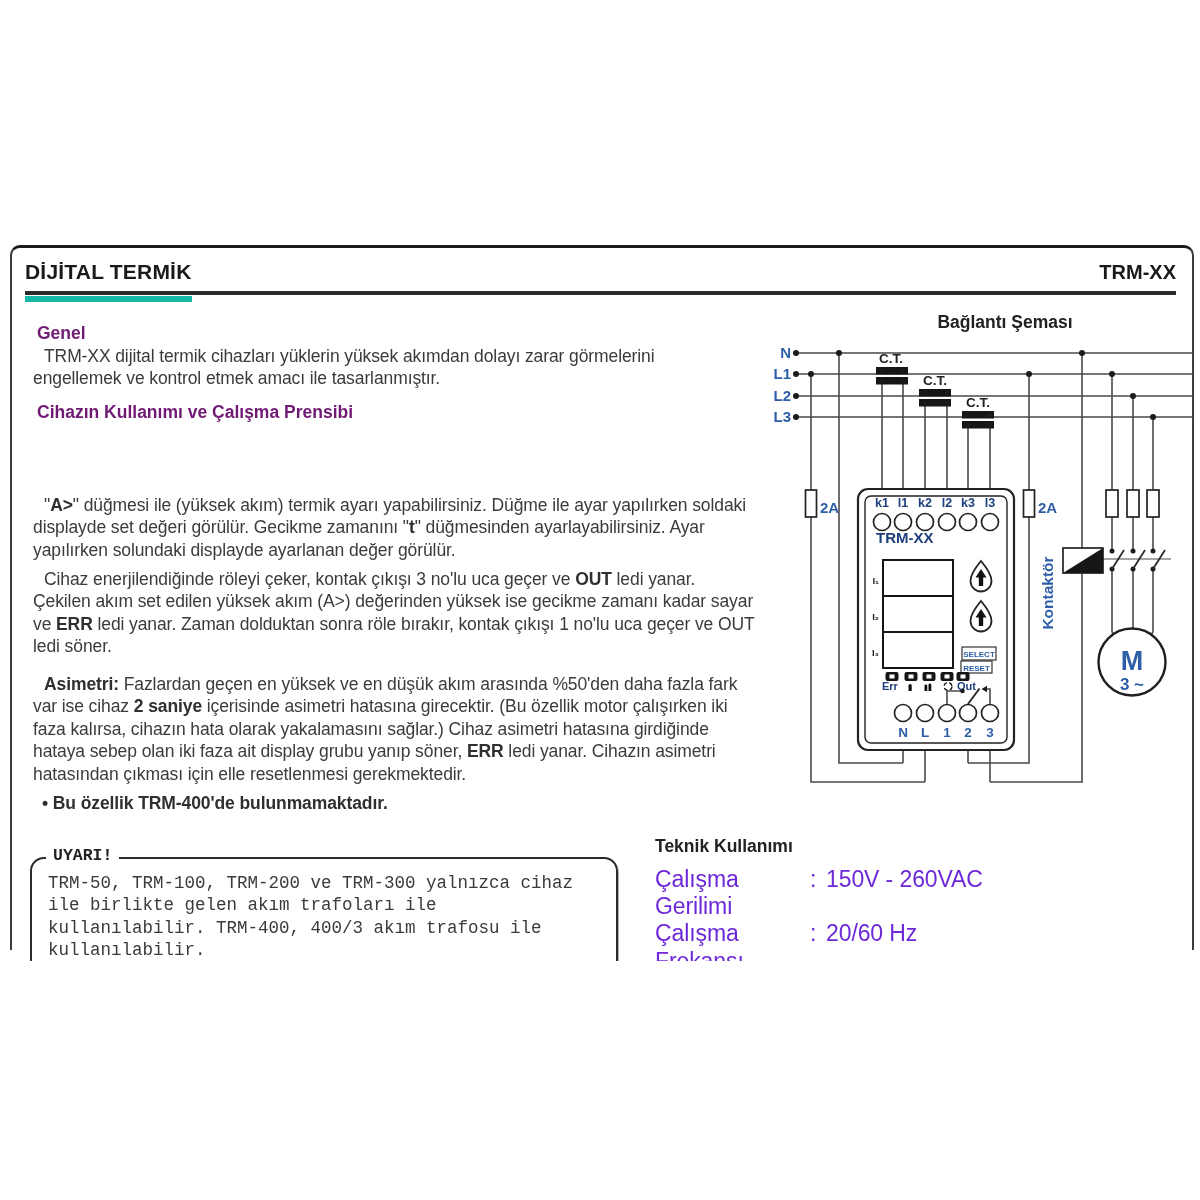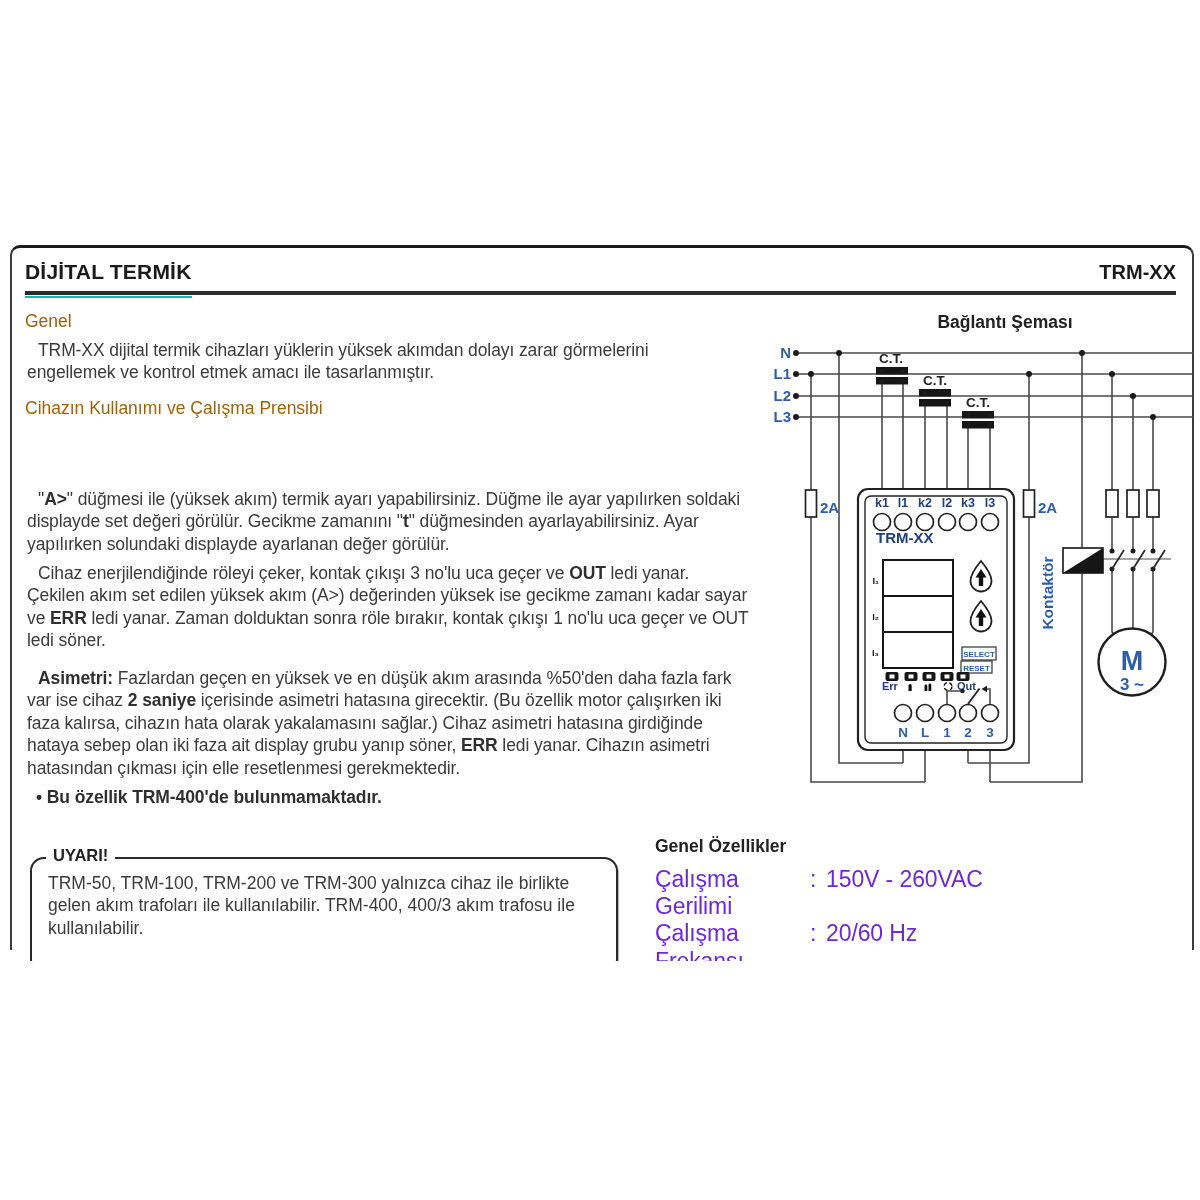--- a/index.html
+++ b/index.html
@@ -2,28 +2,28 @@
 <html><head>
 <meta charset="utf-8">
 <style>
   html,body{margin:0;padding:0;background:#fff;}
   body{width:1200px;height:1200px;position:relative;font-family:"Liberation Sans",sans-serif;}
   #page{position:absolute;left:0;top:0;width:1200px;height:961px;overflow:hidden;background:#fff;}
   .abs{position:absolute;}
   .frame{left:10px;top:245px;width:1180px;height:702px;border-top:3px solid #1b1b1b;
          border-left:2px solid #3c3c3c;border-right:2px solid #3c3c3c;border-radius:10px 10px 0 0;}
   .title{left:25px;top:260px;font-size:21px;font-weight:bold;color:#1a1a1a;letter-spacing:.2px;
-         border-bottom:2px solid #14b8a6;padding-bottom:12px;}
+         border-bottom:6px solid #14b8a6;padding-bottom:12px;}
   .model{left:1040px;top:261px;width:136px;text-align:right;font-size:20px;font-weight:bold;color:#1a1a1a;}
   .rule{left:25px;top:291px;width:1151px;height:4px;background:#2b2b2b;}
-  h3.h{margin:0;font-size:17.5px;font-weight:normal;color:#a16207;}
-  .para{margin:2px;font-size:17.5px;line-height:22.4px;color:#3b3b3b;text-indent:11px;letter-spacing:-.1px;}
+  h3.h{margin:12px;font-size:17.5px;font-weight:bold;color:#701a75;}
+  .para{margin:8px;font-size:17.5px;line-height:22.4px;color:#3b3b3b;text-indent:11px;letter-spacing:-.1px;}
   .nopind{text-indent:0;}
   .b{font-weight:bold;color:#2f2f2f;}
-  .warnbox{left:30px;top:846px;width:586px;height:115px;}
+  .warnbox{left:30px;top:846px;width:586px;height:115px;font-family:Liberation Mono, monospace;}
   .warnborder{position:absolute;left:0;top:11px;width:584px;height:112px;border:2.5px solid #2b2b2b;
               border-radius:14px;box-shadow:1px 2px 0 rgba(40,40,40,.35);}
   .warnlegend{position:absolute;left:16px;top:0;background:#fff;padding:0 7px;font-size:16.5px;
               font-weight:bold;color:#222;}
   .warnbody{position:absolute;left:18px;top:26px;width:540px;font-size:17.5px;line-height:22.4px;color:#3b3b3b;}
   .specs{left:655px;top:836px;width:340px;}
   .specs .st{font-size:17.5px;font-weight:bold;color:#222;margin-bottom:9px;}
   .srow{display:grid;grid-template-columns:155px 16px auto;font-size:23px;color:#6d28d9;
         line-height:27.2px;letter-spacing:-.1px;}
   svg text{font-family:"Liberation Sans",sans-serif;}
@@ -39,34 +39,34 @@
 
   <div class="abs frame"></div>
 
   <div class="abs title">DİJİTAL TERMİK</div>
   <div class="abs model">TRM-XX</div>
   <div class="abs rule"></div>
 
   <h3 class="abs h" style="left:25px;top:311px;">Genel</h3>
   <p class="abs para" style="left:25px;top:337px;width:700px;"><span>TRM-XX dijital termik cihazları yüklerin yüksek akımdan dolayı zarar görmelerini engellemek ve kontrol etmek amacı ile tasarlanmıştır.</span></p>
 
-  <h3 class="abs h" style="left:25px;top:398px;">Cihazın Kullanımı ve Çalışma Prensibi</h3>
+  <h3 class="abs h" style="left:25px;top:390px;">Cihazın Kullanımı ve Çalışma Prensibi</h3>
   <p class="abs para" style="left:25px;top:486px;width:750px;"><span>"</span><span class="b">A&gt;</span><span>" düğmesi ile (yüksek akım) termik ayarı yapabilirsiniz. Düğme ile ayar yapılırken soldaki displayde set değeri görülür. Gecikme zamanını "</span><span class="b">t</span><span>" düğmesinden ayarlayabilirsiniz. Ayar yapılırken solundaki displayde ayarlanan değer görülür.</span></p>
   <p class="abs para" style="left:25px;top:560px;width:722px;"><span>Cihaz enerjilendiğinde röleyi çeker, kontak çıkışı 3 no'lu uca geçer ve </span><span class="b">OUT</span><span> ledi yanar. Çekilen akım set edilen yüksek akım (A&gt;) değerinden yüksek ise gecikme zamanı kadar sayar ve </span><span class="b">ERR</span><span> ledi yanar. Zaman dolduktan sonra röle bırakır, kontak çıkışı 1 no'lu uca geçer ve OUT ledi söner.</span></p>
   <p class="abs para" style="left:25px;top:665px;width:730px;"><span class="b">Asimetri:</span><span> Fazlardan geçen en yüksek ve en düşük akım arasında %50'den daha fazla fark var ise cihaz </span><span class="b">2 saniye</span><span> içerisinde asimetri hatasına girecektir. (Bu özellik motor çalışırken iki faza kalırsa, cihazın hata olarak yakalamasını sağlar.) Cihaz asimetri hatasına girdiğinde hataya sebep olan iki faza ait display grubu yanıp söner, </span><span class="b">ERR</span><span> ledi yanar. Cihazın asimetri hatasından çıkması için elle resetlenmesi gerekmektedir.</span></p>
   <p class="abs para nopind" style="left:34px;top:784px;width:730px;"><span class="b">• Bu özellik TRM-400'de bulunmamaktadır.</span></p>
 
   <div class="abs warnbox">
     <div class="warnborder"></div>
     <span class="warnlegend">UYARI!</span>
     <div class="warnbody">TRM-50, TRM-100, TRM-200 ve TRM-300 yalnızca cihaz ile birlikte gelen akım trafoları ile kullanılabilir. TRM-400, 400/3 akım trafosu ile kullanılabilir.</div>
   </div>
 
   <div class="abs specs">
-    <div class="st">Genel Özellikler</div>
+    <div class="st">Teknik Kullanımı</div>
     <div class="srow">
       <span>Çalışma Gerilimi</span>
       <span>:</span>
       <span>150V - 260VAC</span>
     </div>
     <div class="srow">
       <span>Çalışma Frekansı</span>
       <span>:</span>
       <span>20/60 Hz</span>
     </div>

